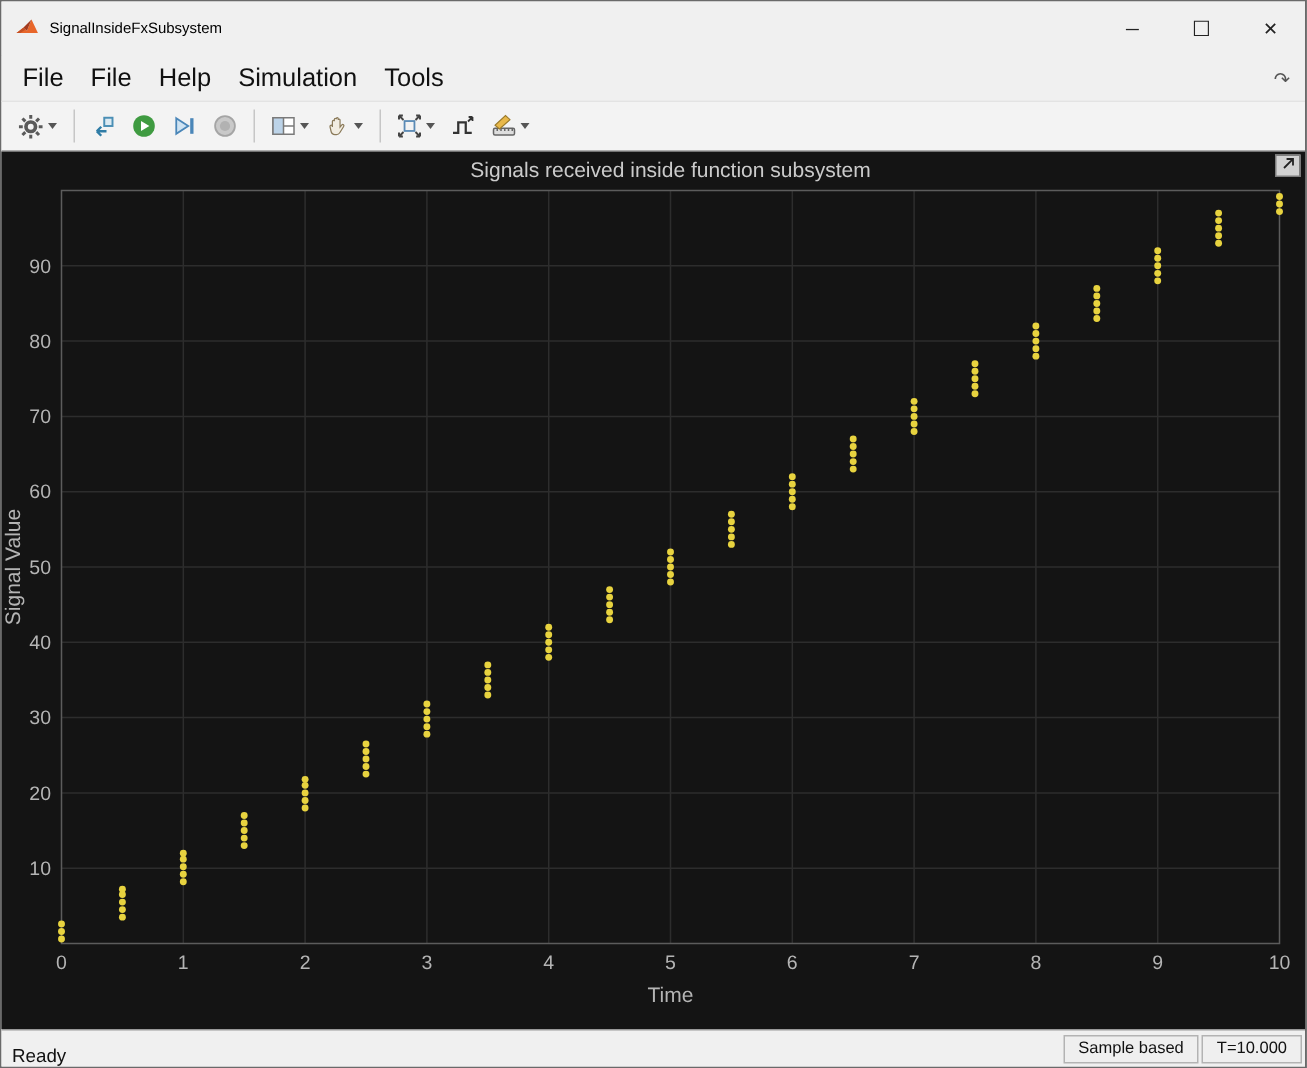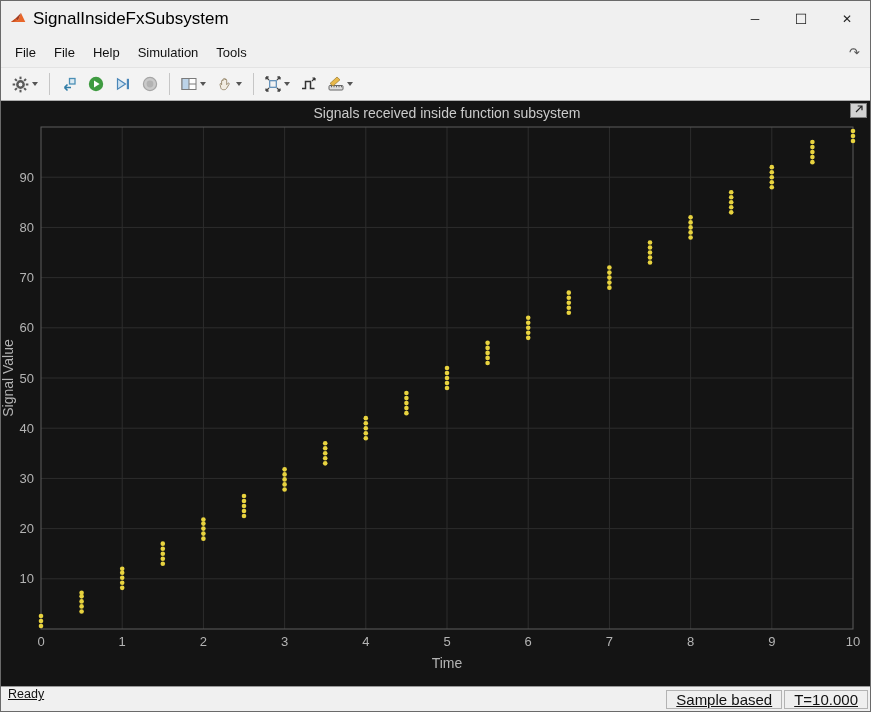--- a/index.html
+++ b/index.html
@@ -2,46 +2,46 @@
 <html><head>
 <meta charset="utf-8">
 <style>
   html,body{margin:0;padding:0;background:#9a9a9a;}
   .window{width:871px;height:712px;box-sizing:border-box;border:1px solid #6a6a6a;
     display:flex;flex-direction:column;background:#f0f0f0;
     font-family:"Liberation Sans",sans-serif;}
   
   .titlebar{height:36px;display:flex;align-items:center;background:#f0f0f0;flex:0 0 auto;}
   .app-icon{margin:0 7px 0 9px;display:flex;width:16px;height:16px;}
-  .title{font-size:17px;color:#000;}
+  .title{font-size:10px;color:#000;}
   .win-controls{margin-left:auto;display:flex;height:100%;}
   button.wc{width:46px;height:100%;border:none;background:transparent;font-size:12px;color:#222;cursor:pointer;line-height:1;}
   button.wc.max{font-size:14px;}
   
   .menubar{height:30px;display:flex;align-items:center;padding-left:5px;background:#f0f0f0;flex:0 0 auto;}
-  .menu-item{padding:5px 9px;font-size:13px;color:#111;cursor:default;}
+  .menu-item{padding:5px 9px;font-size:17px;color:#111;cursor:default;}
   .menu-arrow{margin-left:auto;padding-right:10px;color:#555;font-size:13px;cursor:pointer;}
   
   .toolbar{height:34px;display:flex;align-items:center;padding-left:6px;background:#f3f3f3;
     border-top:1px solid #e3e3e3;border-bottom:1px solid #adadad;box-sizing:border-box;flex:0 0 auto;gap:1px;}
   .tbtn{display:flex;align-items:center;gap:3px;border:1px solid transparent;background:transparent;padding:3px 4px;cursor:pointer;}
   .tbtn svg{display:block;}
   .caret{width:0;height:0;border-left:3.5px solid transparent;border-right:3.5px solid transparent;border-top:4px solid #555;}
   .sep{width:1px;height:22px;background:#c6c6c6;margin:0 5px;flex:0 0 auto;}
   
   .scope{flex:1;position:relative;background:#141414;overflow:hidden;}
   .max-axes{position:absolute;top:2px;right:3px;width:17px;height:15px;background:#d2d2d2;border:1px solid #7e7e7e;
     padding:0;display:flex;align-items:center;justify-content:center;cursor:pointer;box-sizing:border-box;}
   
-  .statusbar{height:24px;display:flex;align-items:flex-start;background:#f0f0f0;border-top:1px solid #999;
-    font-size:12.5px;color:#111;flex:0 0 auto;text-decoration:underline;}
+  .statusbar{height:24px;display:flex;align-items:flex-end;background:#f0f0f0;border-top:1px solid #999;
+    font-size:12.5px;color:#111;flex:0 0 auto;}
   .status-text{padding-left:7px;}
   .sb-right{margin-left:auto;display:flex;align-items:center;height:100%;padding-right:2px;}
   .sb-cell{display:flex;align-items:center;justify-content:center;height:19px;box-sizing:border-box;
-    border:1px solid #b3b3b3;background:#efefef;padding:0 9px;margin-left:2px;font-size:15px;color:#111;}
+    border:1px solid #b3b3b3;background:#efefef;padding:0 9px;margin-left:2px;font-size:11px;color:#111;}
 </style>
 </head>
 <body>
 
 <div class="window">
 
   <div class="titlebar">
     <span class="app-icon">
       <svg viewBox="0 0 16 16" width="16" height="16">
         <path d="M1 11 L5.5 7.5 L8 9.5 L11 2 L15.3 11 Z" fill="#e8662a"></path>

